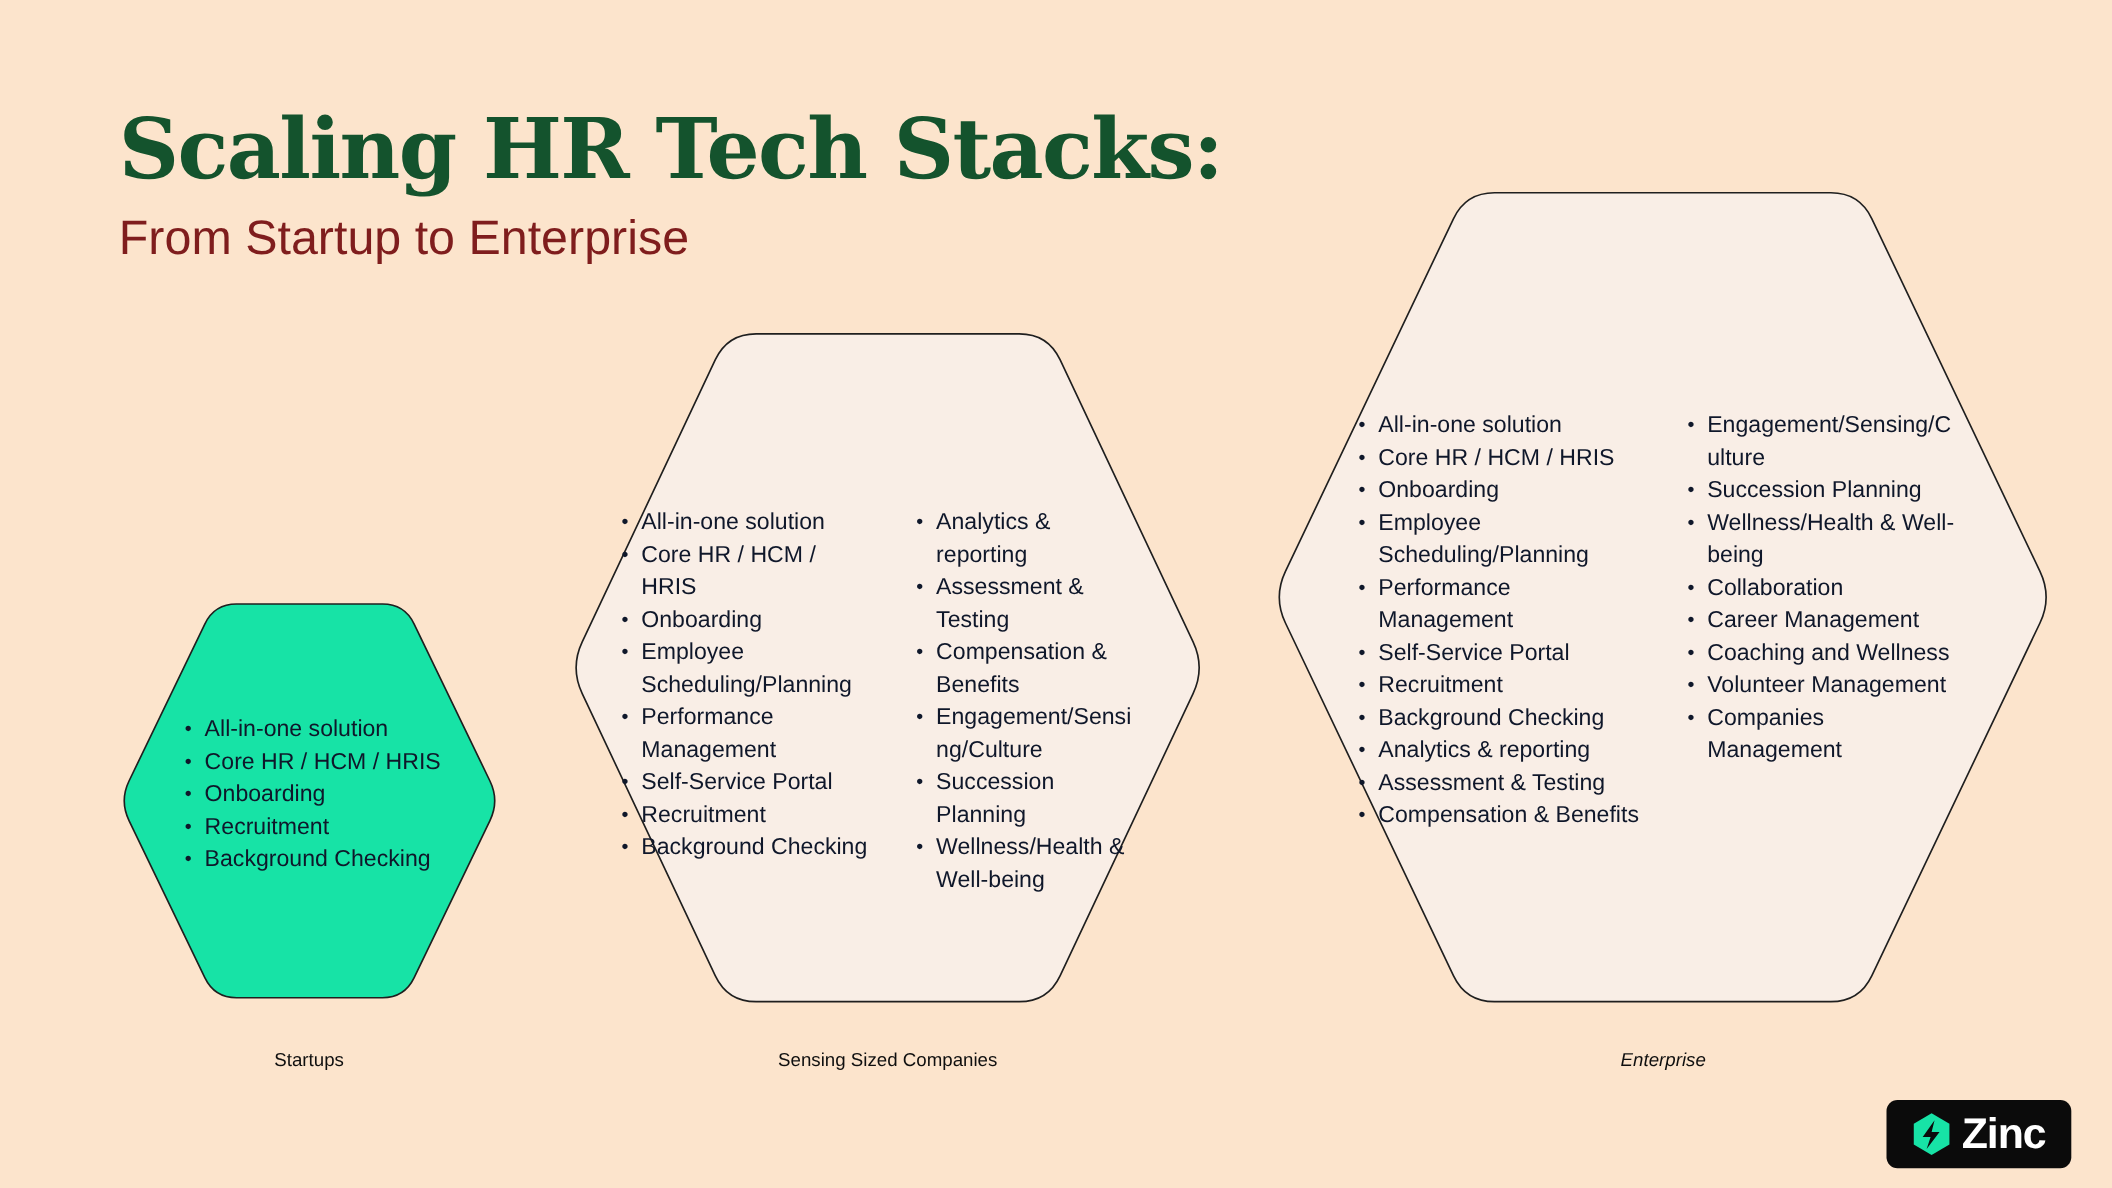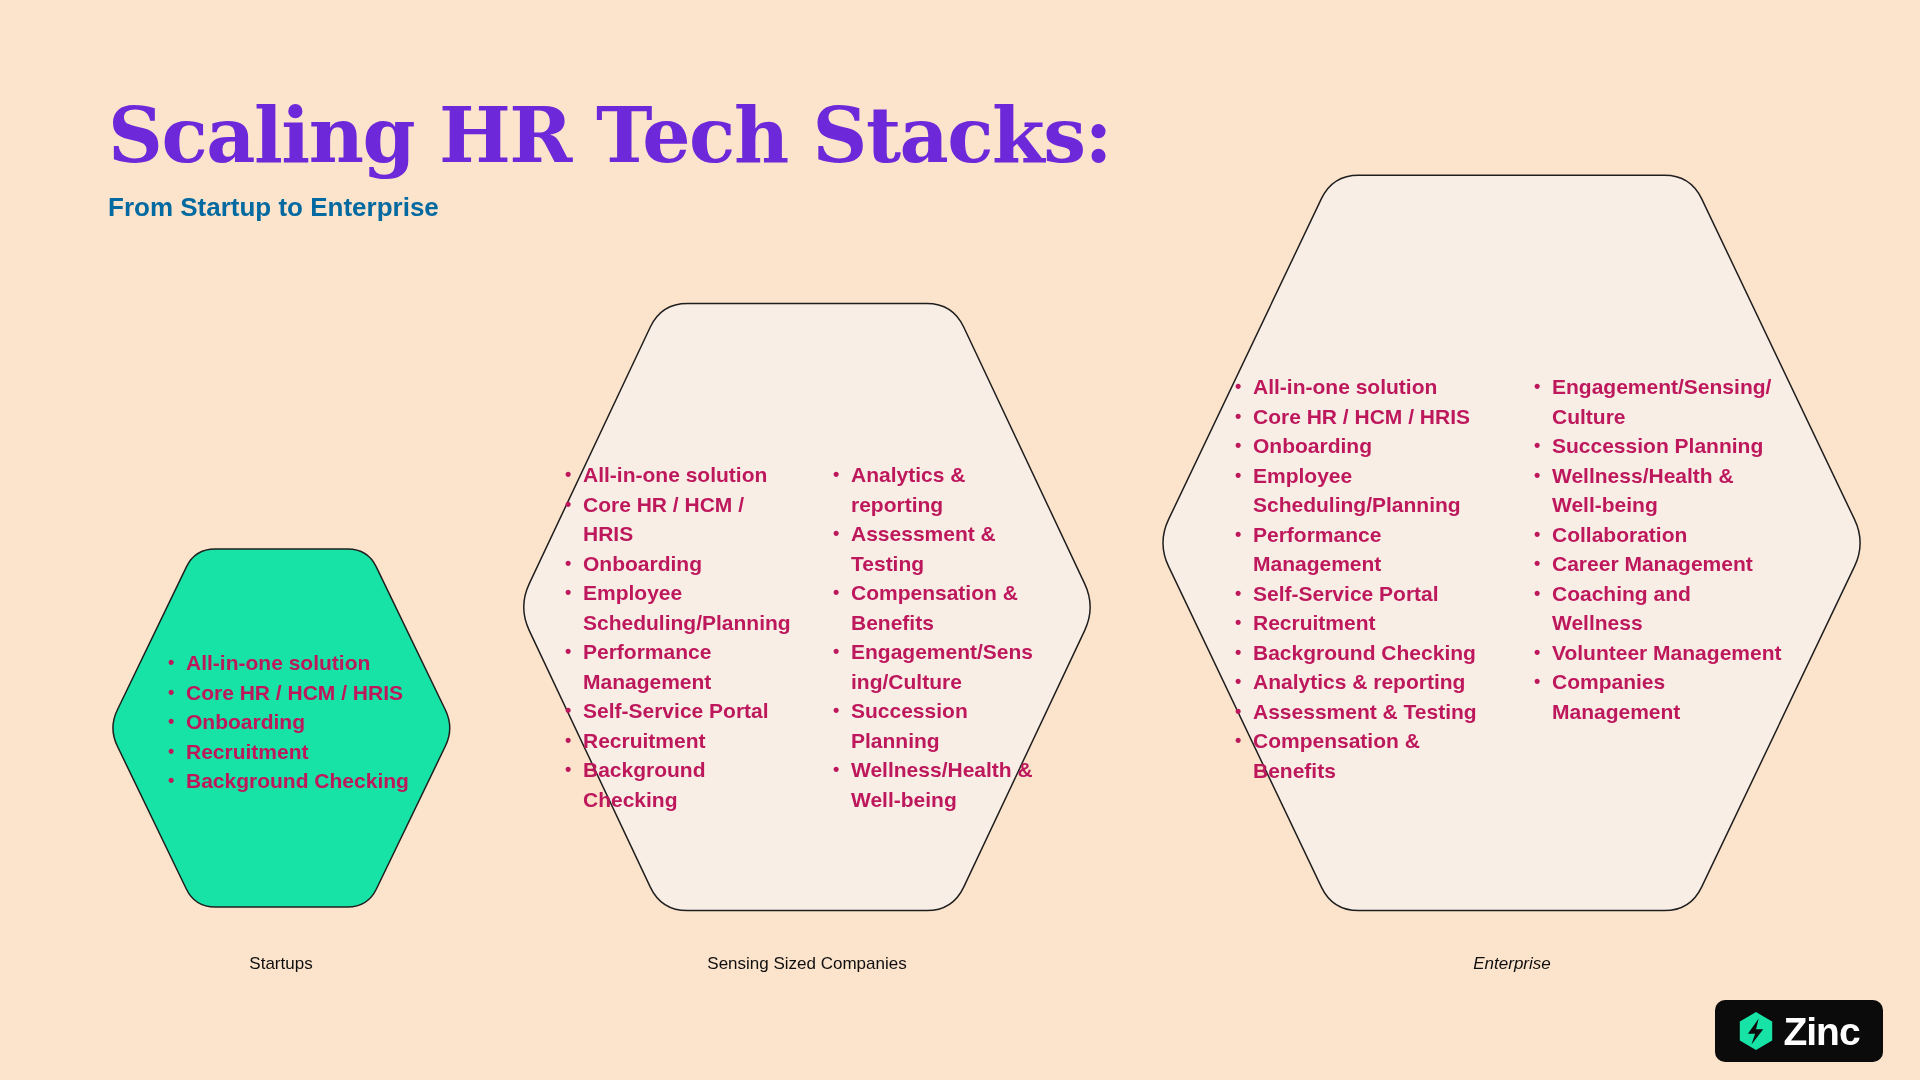--- a/index.html
+++ b/index.html
@@ -10,37 +10,37 @@
     overflow:hidden;
   }
   .canvas { position:relative; width:1920px; height:1080px; background:#fce4cc; }
 
   .header { position:absolute; left:108px; top:96px; }
   .title {
     font-family:"DejaVu Serif","Liberation Serif",serif;
     font-weight:700;
     font-size:76px;
     letter-spacing:-1.5px;
-    color:#6d28d9;
+    color:#14532d;
     line-height:1.05;
   }
   .subtitle {
     font-family:"Liberation Sans",sans-serif;
-    font-size:26px;
-    font-weight:700;
-    color:#0369a1;
+    font-size:44px;
+    font-weight:400;
+    color:#7f1d1d;
     margin-top:16px;
   }
 
   .hex-layer { position:absolute; left:0; top:0; }
   .hex-green   { fill:#17e3a6; stroke:#1f1f1f; stroke-width:1.5; }
   .hex-outline { fill:#f9eee6; stroke:#1f1f1f; stroke-width:1.5; }
 
   .col { position:absolute; }
-  .list { list-style:none; font-size:21px; line-height:29.5px; color:#be185d;font-weight:bold; }
+  .list { list-style:none; font-size:21px; line-height:29.5px; color:#0f172a; }
   .list li { position:relative; padding-left:22px; overflow-wrap:break-word; }
   .list li::before { content:"\2022"; position:absolute; left:4px; font-size:18px; }
 
   .tier-label {
     position:absolute;
     font-size:17px;
     color:#0f0f0f;
     white-space:nowrap;
     transform:translateX(-50%);
   }

